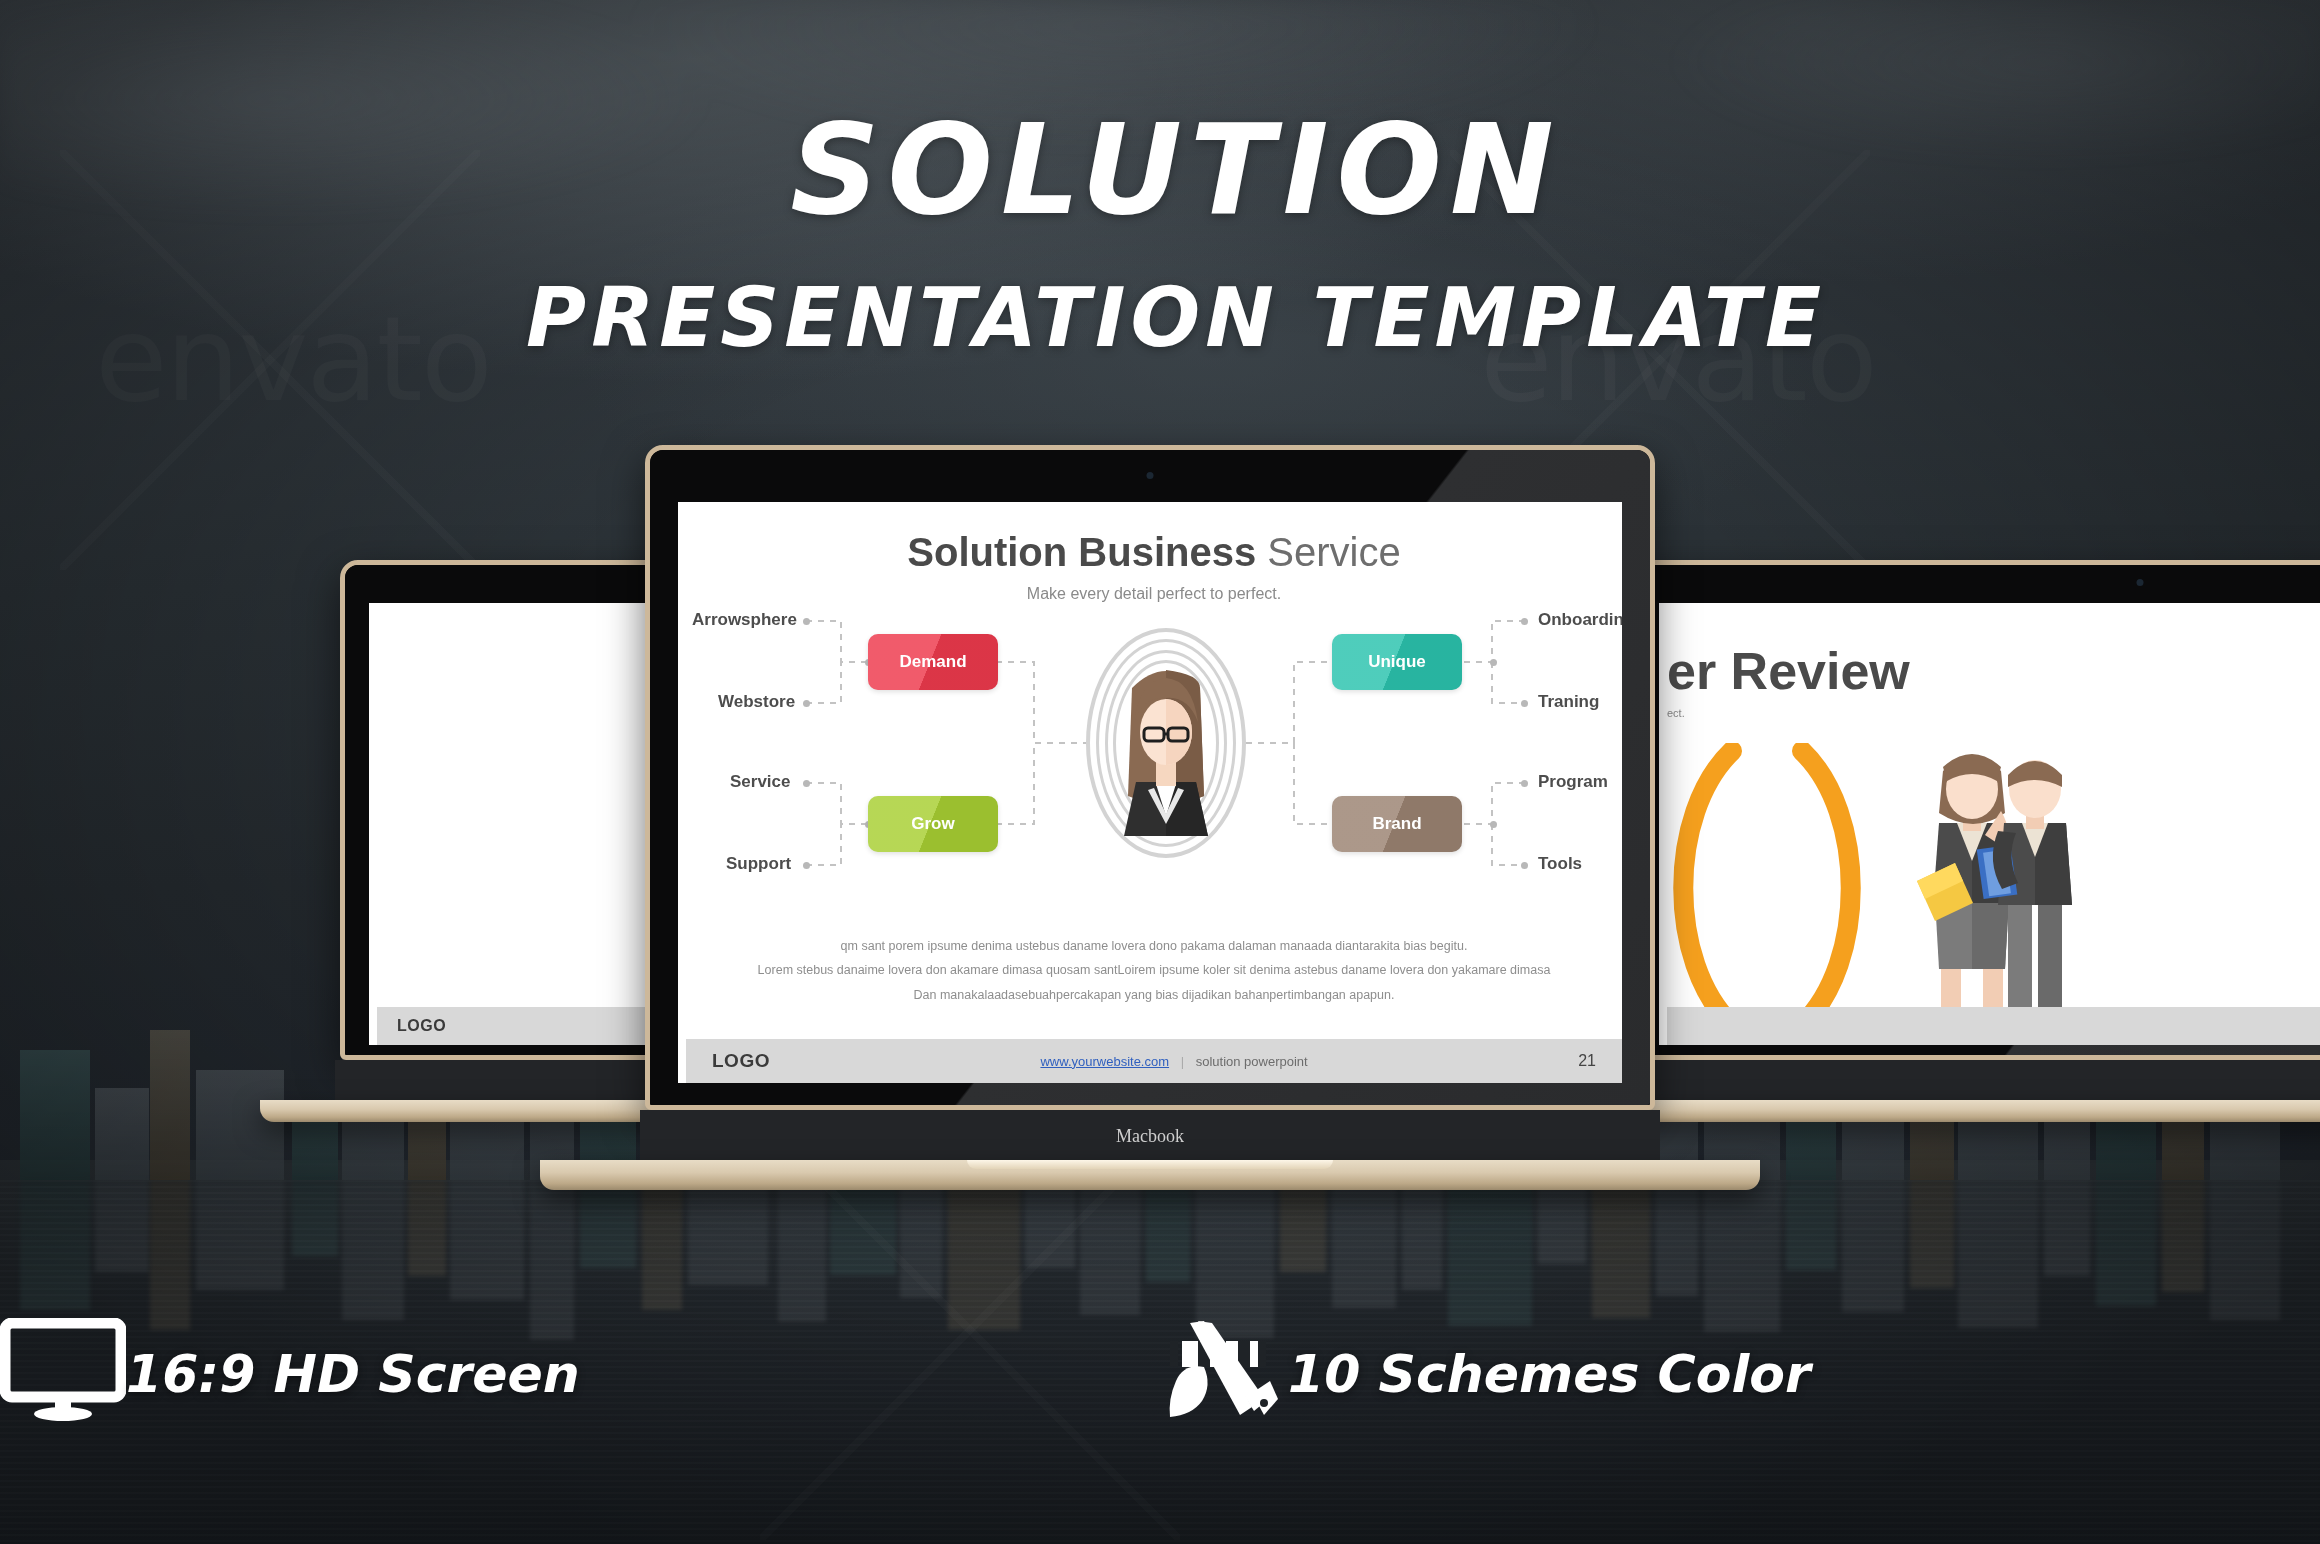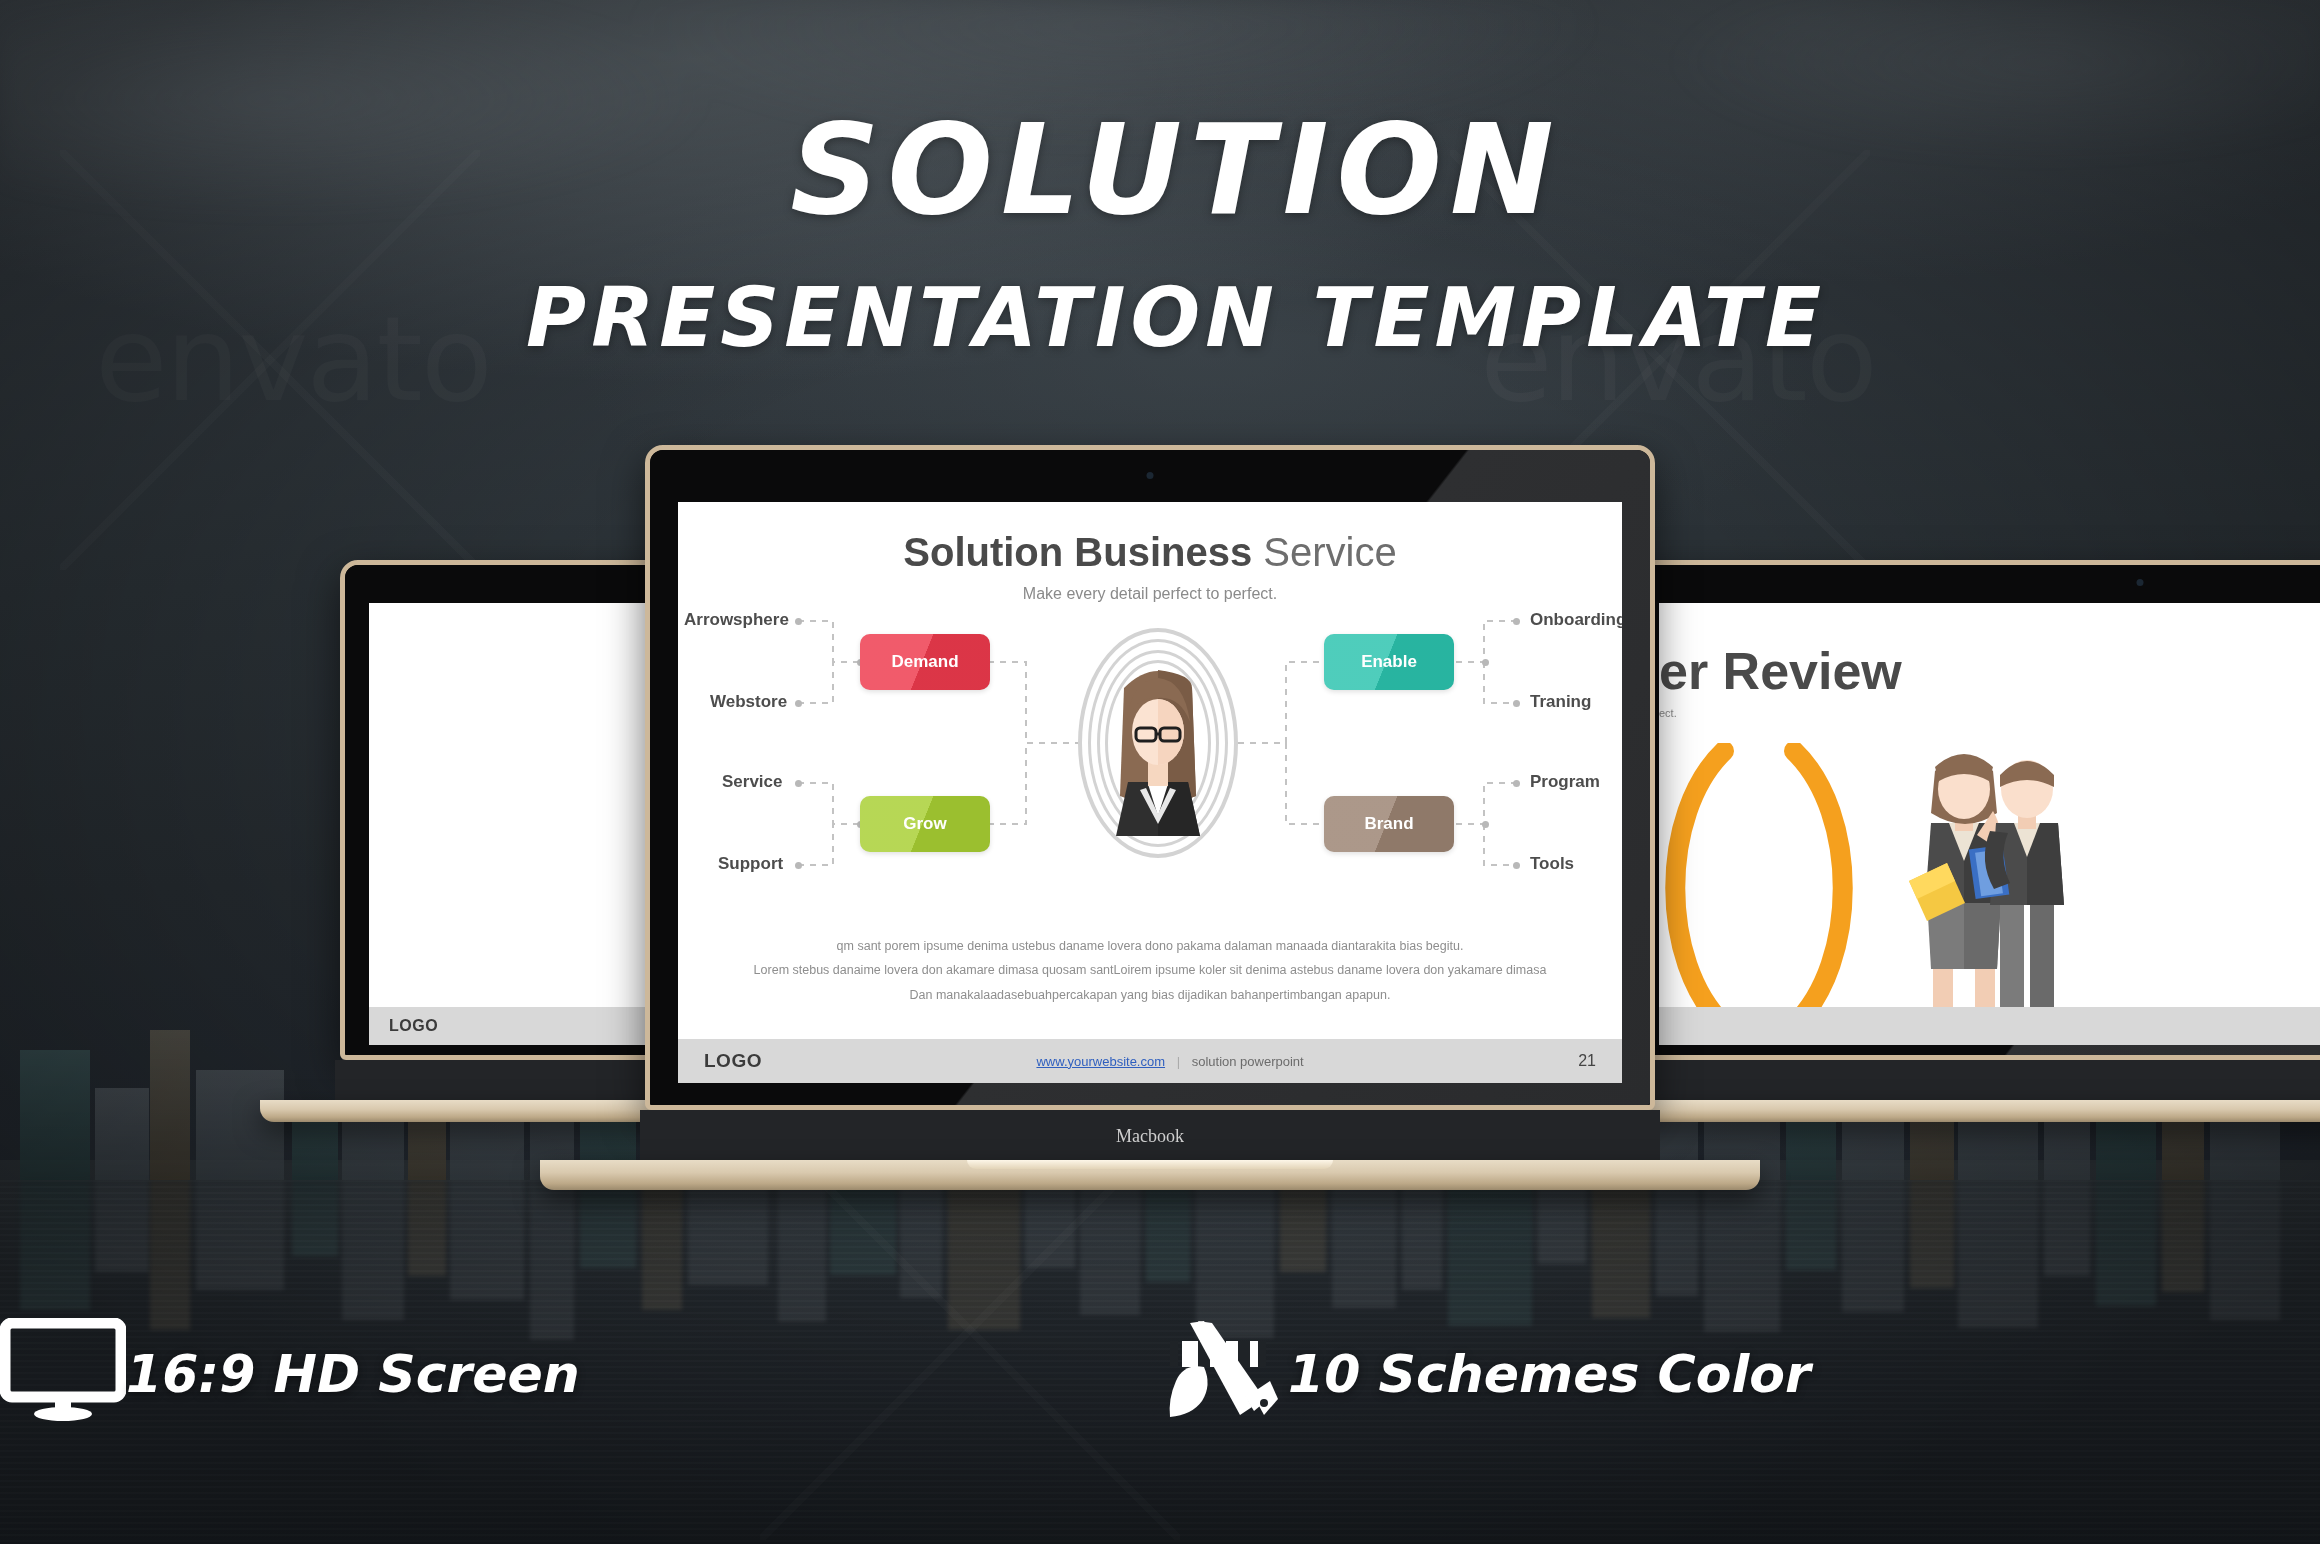--- a/index.html
+++ b/index.html
@@ -123,20 +123,21 @@
     border-radius: 13px 13px 3px 3px;
     background: linear-gradient(128deg, #0a0a0b 0%, #0a0a0b 54%, #2e2f31 54.2%, #2a2b2d 100%);
     overflow: hidden;
   }
   .cam { position: absolute; width: 7px; height: 7px; border-radius: 50%;
          background: #1b2733; left: 50%; transform: translateX(-50%); }
   .screen {
     position: absolute;
     background: #ffffff;
     overflow: hidden;
+    padding-left: 8px;
   }
   .base {
     position: absolute;
     background: linear-gradient(180deg, #e8dcc6 0%, #d9c9ae 42%, #bda988 78%, #9c8a6d 100%);
     border-radius: 0 0 14px 14px;
     box-shadow: 0 10px 26px rgba(0,0,0,.5);
   }
   .base .notch {
     position: absolute; left: 50%; transform: translateX(-50%);
     top: 0; width: 30%; height: 9px;
@@ -456,21 +457,21 @@
             <div class="node" style="left:182px; top:132px; width:130px; height:56px; background:#ee3a4d; font-size:17px;">
               <div class="shine"></div>
               <span>Demand</span>
             </div>
             <div class="node" style="left:182px; top:294px; width:130px; height:56px; background:#a8cf33; font-size:17px;">
               <div class="shine"></div>
               <span>Grow</span>
             </div>
             <div class="node" style="left:646px; top:132px; width:130px; height:56px; background:#2bc3ae; font-size:17px;">
               <div class="shine"></div>
-              <span>Enable</span>
+              <span>Unique</span>
             </div>
             <div class="node" style="left:646px; top:294px; width:130px; height:56px; background:#9b8372; font-size:17px;">
               <div class="shine"></div>
               <span>Brand</span>
             </div>
 
             <div class="avatar-rings" style="left:400px; top:126px; width:160px; height:230px;">
               <div class="ring" style="left:0;  top:0;  width:160px; height:230px; border-width:4px;"></div>
               <div class="ring" style="left:10px;top:11px;width:140px; height:208px; border-width:3px;"></div>
               <div class="ring" style="left:19px;top:22px;width:122px; height:186px; border-width:3px;"></div>

